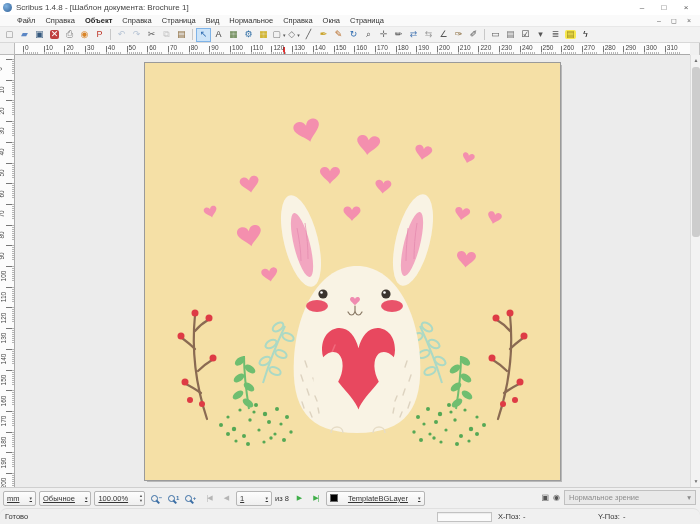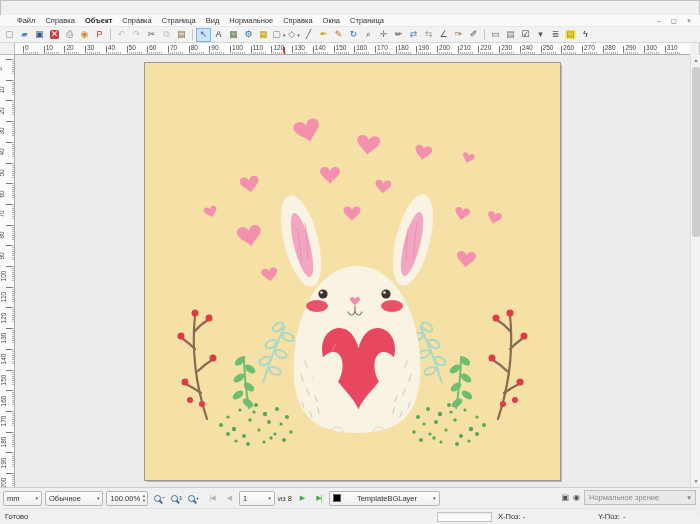--- a/index.html
+++ b/index.html
@@ -52,48 +52,57 @@
   
   .v-scroll { position:absolute; right:0; top:55px; width:10px; height:432px; background:#f3f3f3; border-left:1px solid #ddd; }
   .scroll-arrow { width:10px; height:11px; font-size:5px; color:#707070; text-align:center; line-height:11px; }
   .scroll-arrow.down { position:absolute; bottom:0; }
   .v-thumb { position:absolute; top:12px; left:1px; width:8px; height:170px; background:#cdcdcd; border-radius:3px; }
 
   
   .statusbar { position:absolute; left:0; bottom:0; width:100%; height:37px; background:#f0f0f0; border-top:1px solid #cfcfcf; }
   .sb-row1 { position:relative; height:20px; display:flex; align-items:center; gap:3px; padding:0 3px; }
   .sb-row2 { position:relative; height:17px; border-top:1px solid #e0e0e0; font-size:7.5px; color:#333;border-radius:7px; }
-  .sbox { height:15px; border:1px solid #b6b6b6; background:linear-gradient(#fdfdfd,#efefef); border-radius:2px; display:inline-flex; align-items:center; font-size:7.5px; color:#333; padding:0 3px; gap:16px; }
+  .sbox { height:15px; border:1px solid #b6b6b6; background:linear-gradient(#fdfdfd,#efefef); border-radius:2px; display:inline-flex; align-items:center; font-size:7.5px; color:#333; padding:0 3px; gap:10px;text-decoration:underline; }
   .sbox .caret { font-size:5px; color:#555; }
-  .spin { position:relative; padding-right:7px; }
+  .spin { position:relative; padding-right:16px; }
   .spin .spin-btns { position:absolute; right:1px; top:1px; display:flex; flex-direction:column; font-size:4px; color:#555; line-height:5px; }
   .flatbtn { width:17px; height:15px; display:inline-flex; align-items:center; justify-content:center; gap:1px; }
   .mag { position:relative; width:7px; height:7px; border:1.5px solid #3a6ea5; border-radius:50%; display:inline-block; }
   .mag::after { content:""; position:absolute; width:4px; height:1.5px; background:#3a6ea5; right:-3.5px; bottom:-1.5px; transform:rotate(45deg); }
   .mag-badge { font-size:6px; color:#3a6ea5; font-weight:bold; }
   .navbtn { font-size:7px; letter-spacing:-1px; width:14px; text-align:center; }
   .navbtn.gray { color:#b5b5b5; }
   .navbtn.green { color:#3fae49; }
   .layer-swatch { width:8px; height:8px; background:#000; border:1px solid #666; flex:none; }
   .sb-label { font-size:7.5px; color:#333; }
   .vision-cluster { position:absolute; right:4px; top:2px; display:flex; align-items:center; gap:4px; }
   .vision-icon { font-size:8px; color:#555; }
-  .vision-select { width:112px; height:15px; border:1px solid #c0c0c0; background:#e9e9e9; color:#8c8c8c; font-size:7.5px; display:inline-flex; align-items:center; padding:0 4px; justify-content:space-between; }
+  .vision-select { width:132px; height:15px; border:1px solid #c0c0c0; background:#e9e9e9; color:#8c8c8c; font-size:7.5px; display:inline-flex; align-items:center; padding:0 4px; justify-content:space-between; }
   .ready { position:absolute; left:5px; top:3px; }
   .progress-box { position:absolute; left:437px; top:3px; width:55px; height:10px; border:1px solid #c2c2c2; background:#fafafa; box-shadow:inset 0 1px 1px rgba(0,0,0,.06); }
   .xpos-label { position:absolute; left:498px; top:3px; }
   .xpos-value { position:absolute; left:523px; top:3px; }
   .ypos-label { position:absolute; left:598px; top:3px; }
   .ypos-value { position:absolute; left:623px; top:3px; }
 </style>
 </head>
 <body>
 
 <div class="window">
 
+  <div class="titlebar">
+    <span class="app-icon"></span>
+    <span class="title-text">Scribus 1.4.8 - [Шаблон документа: Brochure 1]</span>
+    <span class="win-controls">
+      <span class="win-btn">–</span>
+      <span class="win-btn">□</span>
+      <span class="win-btn">×</span>
+    </span>
+  </div>
 
   <div class="menubar">
 
       <span class="menu-item">Файл</span>
 
       <span class="menu-item">Справка</span>
 
       <span class="menu-item bold">Объект</span>
 
       <span class="menu-item">Справка</span>

